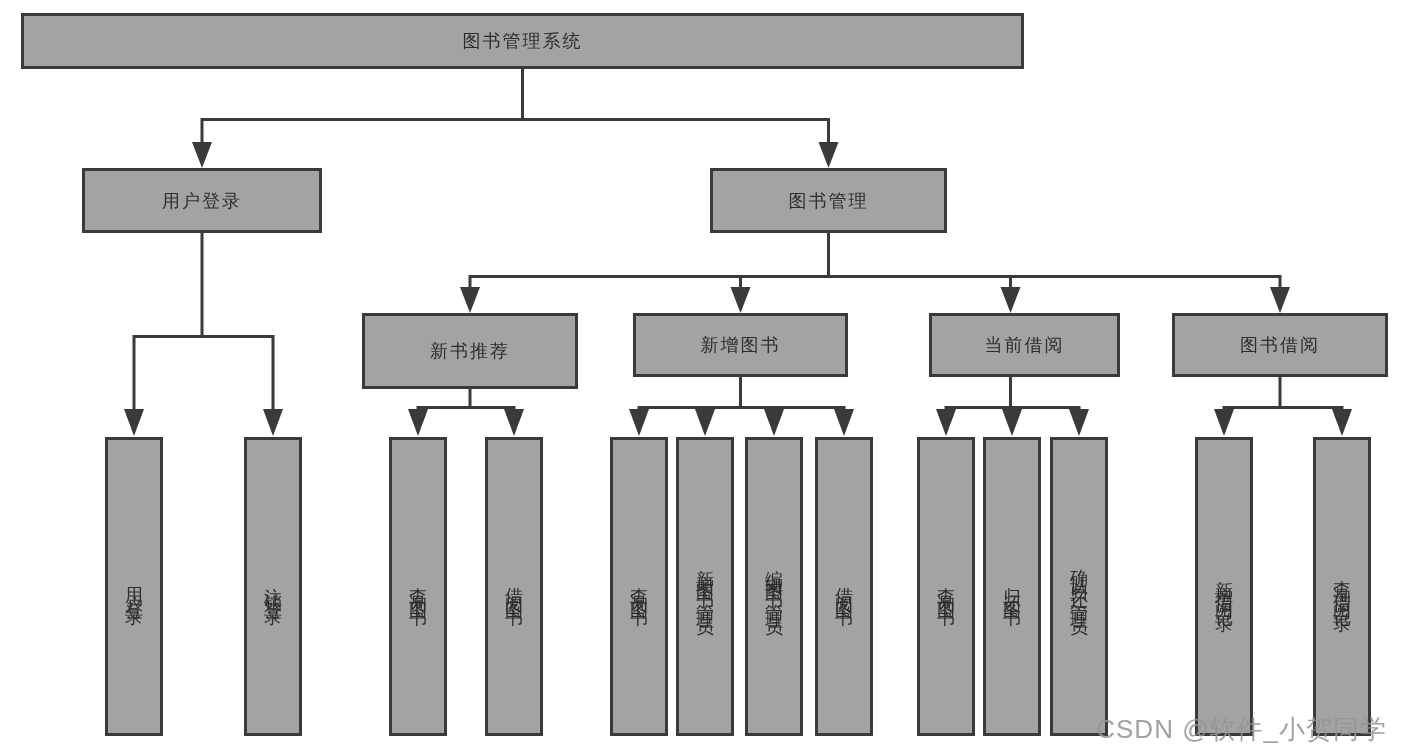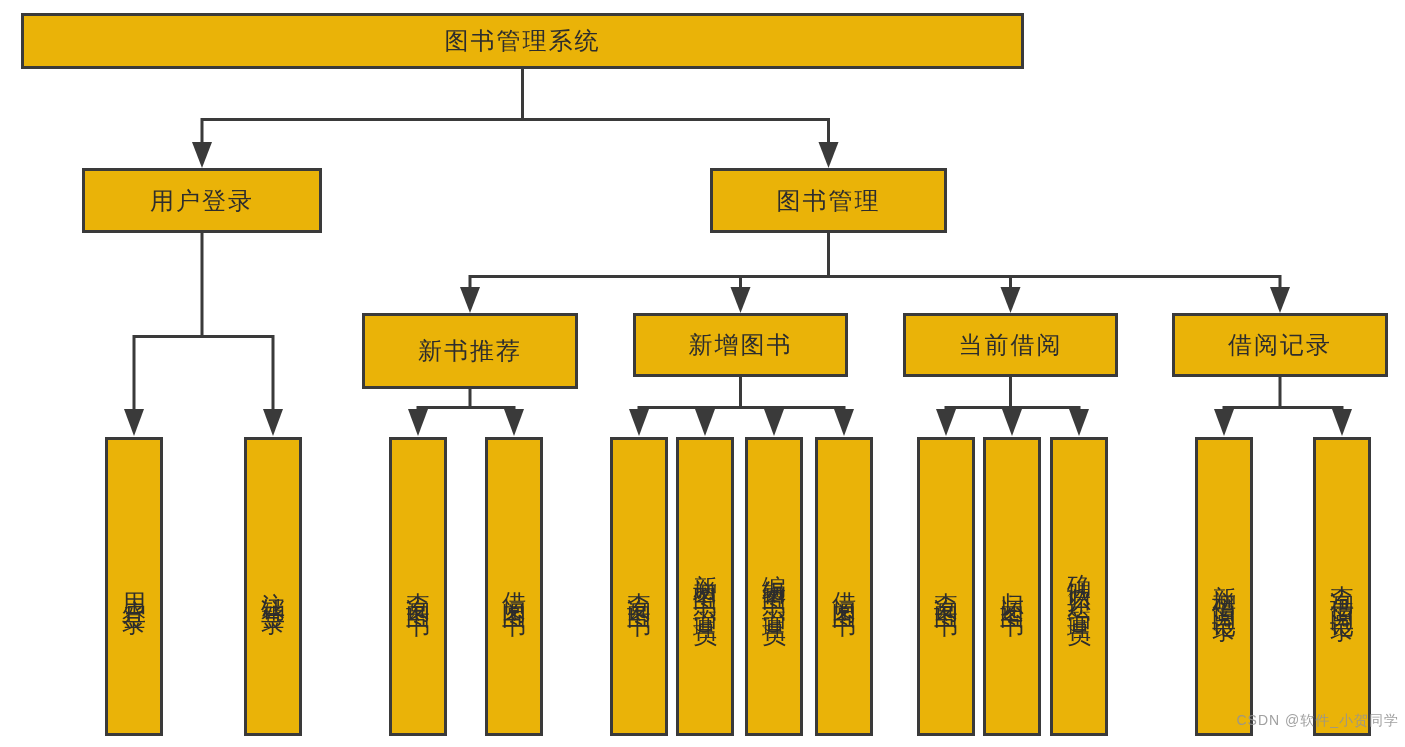--- a/index.html
+++ b/index.html
@@ -7,32 +7,32 @@
   body { font-family:"Liberation Sans","DejaVu Sans",sans-serif; }
   .canvas {
     position:relative; width:1405px; height:747px; background:#ffffff;
     overflow:hidden;
   }
   .connectors { position:absolute; left:0; top:0; width:1405px; height:747px; }
   .ln { stroke:#3a3a3a; stroke-width:3; fill:none; }
   .ar { fill:#3a3a3a; stroke:none; }
   .box {
     position:absolute; box-sizing:border-box;
-    border:3px solid #3a3a3a; background:#eab308;
+    border:3px solid #3a3a3a; background:#a3a3a3;
     display:flex; align-items:center; justify-content:center;
-    color:#2d2d2d; font-size:24px; z-index:2;
+    color:#2d2d2d; font-size:18px; z-index:2;
   }
   .hlabel { letter-spacing:2px; white-space:nowrap; }
   .vtext {
     writing-mode:vertical-rl; text-orientation:mixed;
     letter-spacing:7px; line-height:1; white-space:nowrap;
   }
   .watermark {
-    position:absolute; right:6px; top:712px; z-index:3;
-    font-size:14px; letter-spacing:1px; color:rgba(148,148,148,0.88);
+    position:absolute; right:18px; top:712px; z-index:3;
+    font-size:26px; letter-spacing:1px; color:rgba(148,148,148,0.88);
     white-space:nowrap;
   }
 </style>
 </head>
 <body>
 
 <div class="canvas">
 
   <svg class="connectors" viewBox="0 0 1405 747" xmlns="http://www.w3.org/2000/svg">
 
@@ -80,25 +80,25 @@
   <div class="box" style="left:710px; top:168px; width:237px; height:65px;">
     <span class="hlabel">图书管理</span>
   </div>
 
   <div class="box" style="left:362px; top:313px; width:216px; height:76px;">
     <span class="hlabel">新书推荐</span>
   </div>
   <div class="box" style="left:633px; top:313px; width:215px; height:64px;">
     <span class="hlabel">新增图书</span>
   </div>
-  <div class="box" style="left:903px; top:313px; width:215px; height:64px;">
+  <div class="box" style="left:929px; top:313px; width:191px; height:64px;">
     <span class="hlabel">当前借阅</span>
   </div>
   <div class="box" style="left:1172px; top:313px; width:216px; height:64px;">
-    <span class="hlabel">借阅记录</span>
+    <span class="hlabel">图书借阅</span>
   </div>
 
   <div class="box" style="left:105px; top:437px; width:58px; height:299px;">
     <span class="vtext">用户登录</span>
   </div>
   <div class="box" style="left:244px; top:437px; width:58px; height:299px;">
     <span class="vtext">注销登录</span>
   </div>
   <div class="box" style="left:389px; top:437px; width:58px; height:299px;">
     <span class="vtext">查询图书</span>

